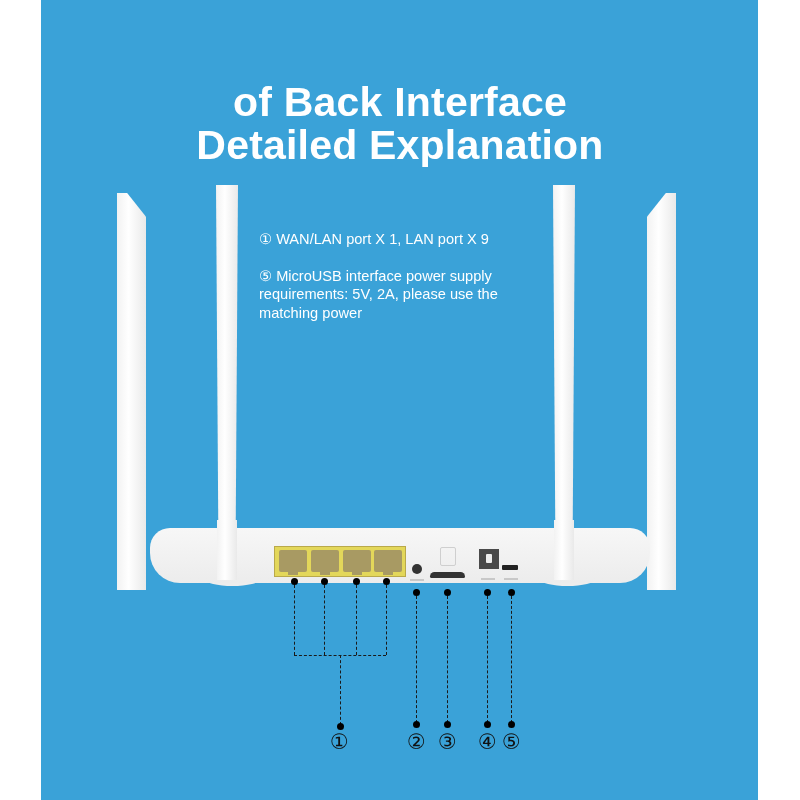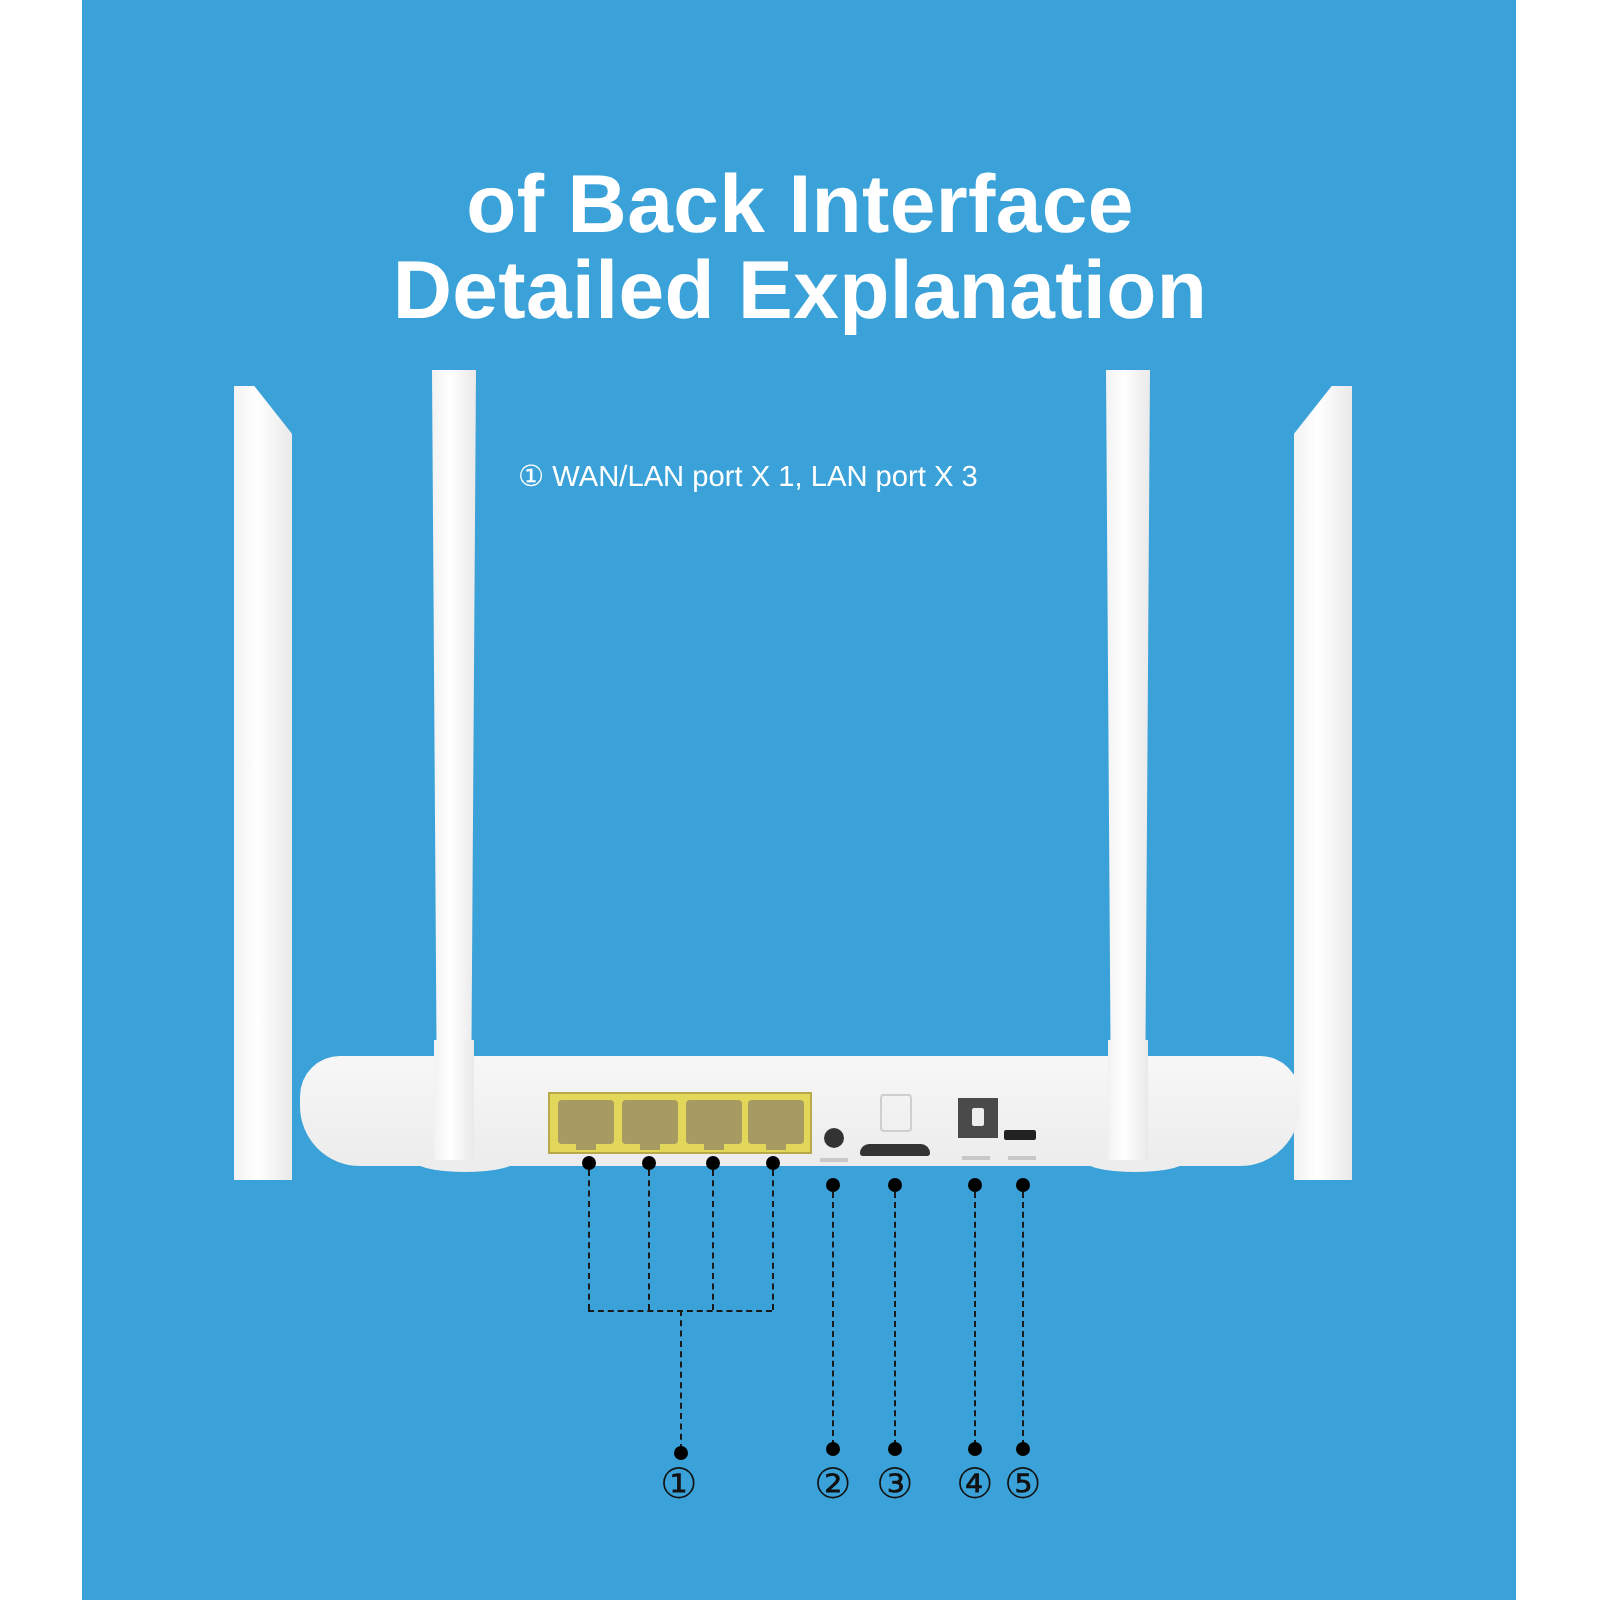--- a/index.html
+++ b/index.html
@@ -35,21 +35,24 @@
   <div>of Back Interface</div>
   <div>Detailed Explanation</div>
 </div>
 
 <div class="antenna" style="left:117px;top:193px;width:29px;height:397px;clip-path:polygon(0 0,35% 0,100% 6%,100% 100%,0 100%);"></div>
 <div class="antenna" style="left:216px;top:185px;width:22px;height:395px;clip-path:polygon(0 0,100% 0,88% 100%,12% 100%);"></div>
 <div class="antenna" style="left:553px;top:185px;width:22px;height:395px;clip-path:polygon(0 0,100% 0,88% 100%,12% 100%);"></div>
 <div class="antenna" style="left:647px;top:193px;width:29px;height:397px;clip-path:polygon(65% 0,100% 0,100% 100%,0 100%,0 6%);"></div>
 
 <div class="desc">
-  <div class="item">① WAN/LAN port X 1, LAN port X 3</div>
+  <div class="item">① WAN/LAN port X 1, LAN port X 9</div>
+  <div class="item">⑤ MicroUSB interface power supply
+requirements: 5V, 2A, please use the
+matching power</div>
 </div>
 
 <div class="foot" style="left:205px;top:572px;width:55px;height:14px;"></div>
 <div class="foot" style="left:540px;top:572px;width:55px;height:14px;"></div>
 <div class="router"></div>
 
 <div class="antenna" style="left:217px;top:520px;width:20px;height:60px;"></div>
 <div class="antenna" style="left:554px;top:520px;width:20px;height:60px;"></div>
 
 <div class="lanblock">

